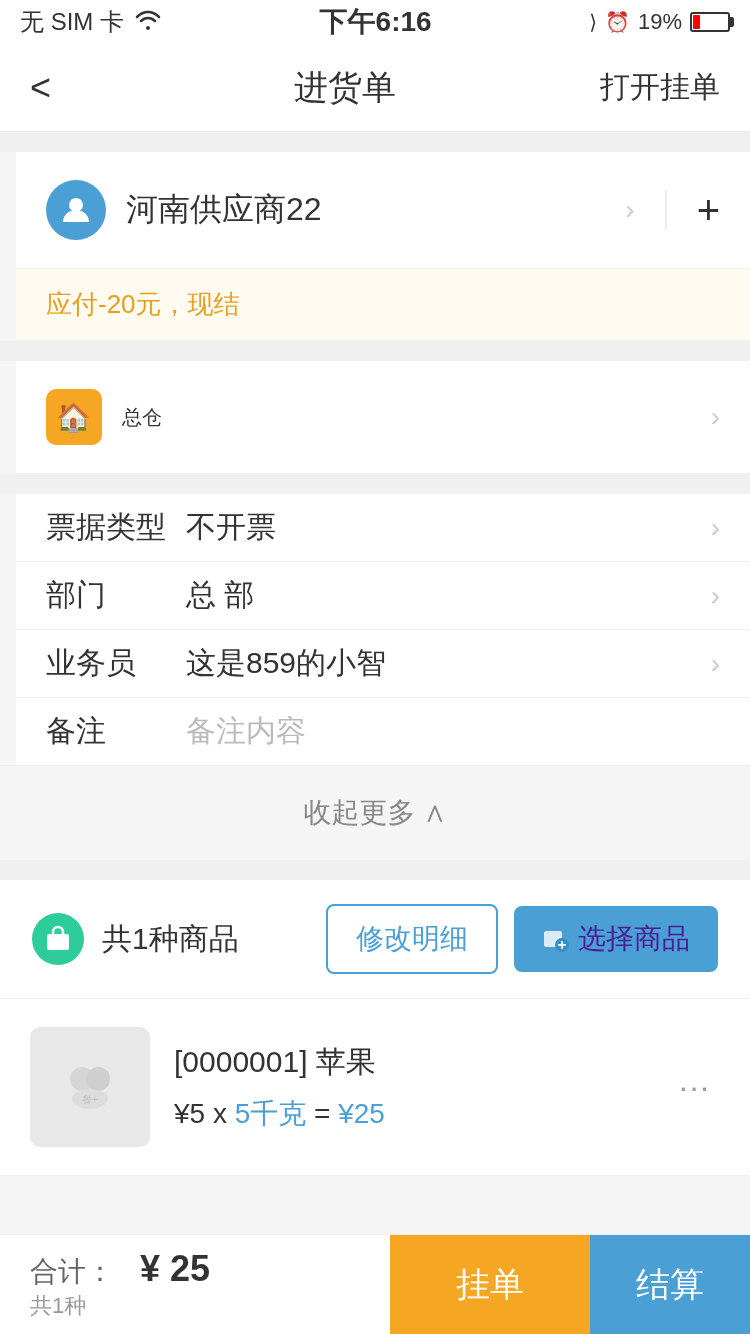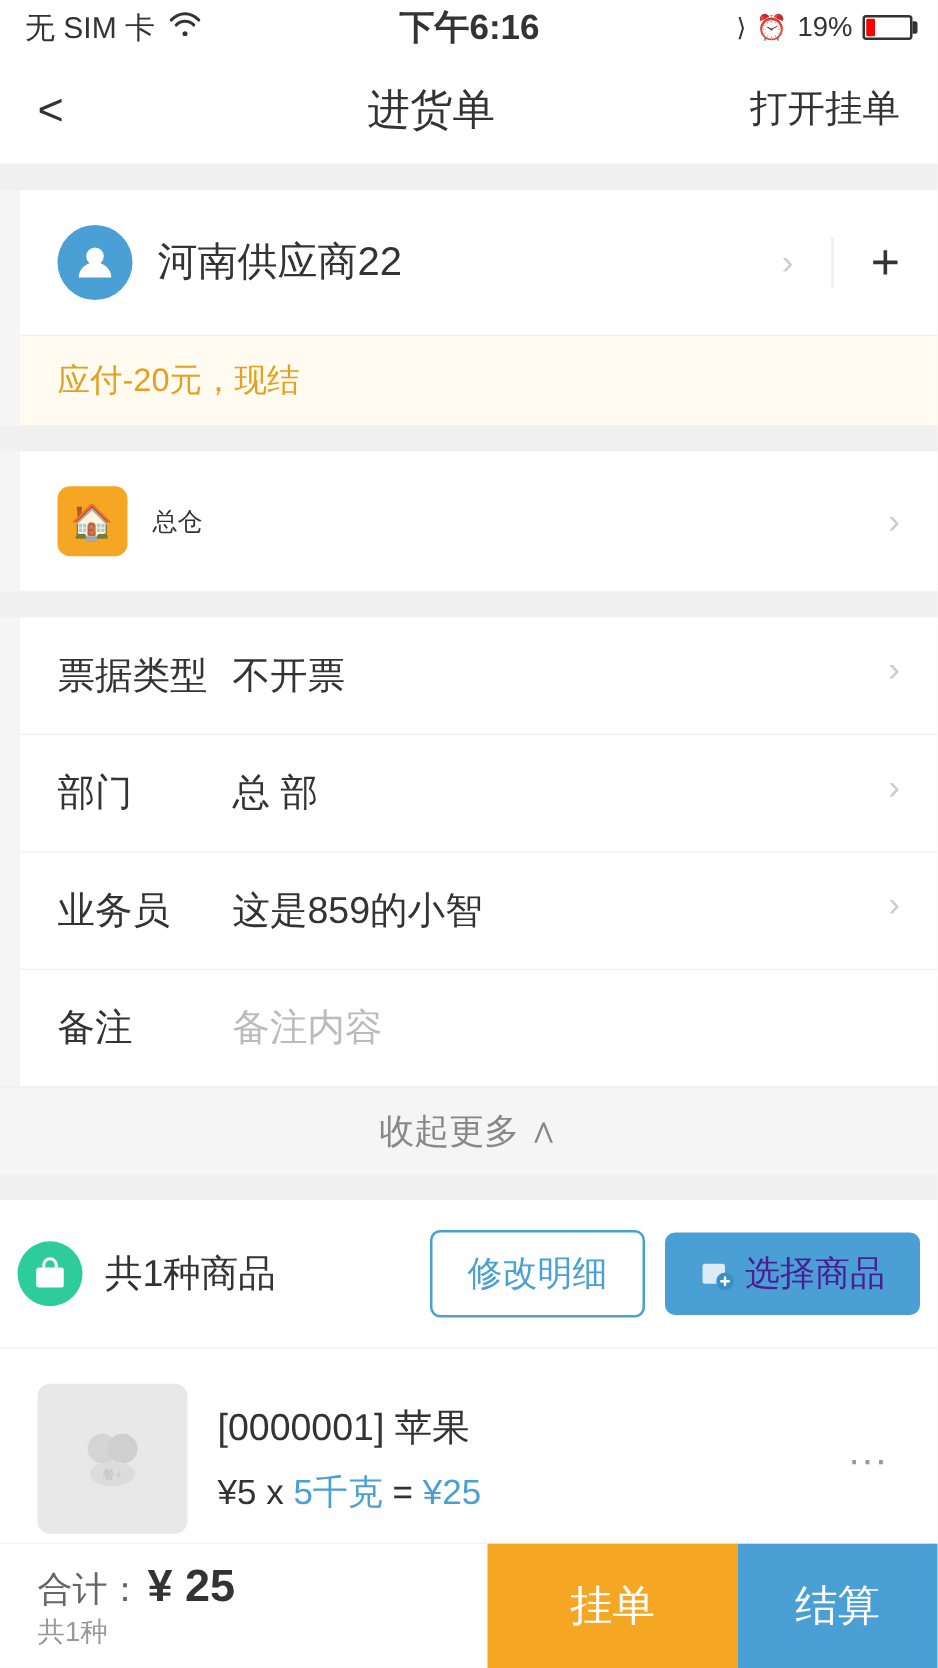--- a/index.html
+++ b/index.html
@@ -160,22 +160,22 @@
       background: #fffbf0;
       padding: 18px 30px;
       font-size: 26px;
       color: #e6a020;
       border-bottom: 1px solid #f0f0f0;
     }
 
     
     .form-row {
       display: flex;
-      align-items: flex-start;
-      padding: 26px 30px;
+      align-items: center;
+      padding: 13px 30px;
       background: #fff;
       border-bottom: 1px solid #f0f0f0;
       cursor: pointer;
     }
     .form-row:last-child {
       border-bottom: none;
     }
     .form-label {
       font-size: 30px;
       color: #333;
@@ -223,33 +223,33 @@
     .warehouse-name {
       flex: 1;
       font-size: 20px;
       color: #333;
     }
 
     
     .collapse-btn {
       background: #f5f5f5;
       text-align: center;
-      padding: 16px;
+      padding: 28px;
       font-size: 28px;
       color: #888;
       cursor: pointer;
       border-top: 1px solid #eee;
     }
 
     
     .products-header {
       background: #fff;
       display: flex;
       align-items: center;
-      padding: 24px 14px;
+      padding: 24px 32px;
       border-bottom: 1px solid #f0f0f0;
     }
     .products-icon {
       width: 52px;
       height: 52px;
       border-radius: 50%;
       background: #2ecc9a;
       display: flex;
       align-items: center;
       justify-content: center;
@@ -344,21 +344,21 @@
     }
     .total-section {
       flex: 1;
       padding: 0 30px;
     }
     .total-label {
       font-size: 28px;
       color: #666;
       display: flex;
       align-items: baseline;
-      gap: 4px;
+      gap: 26px;
     }
     .total-amount {
       font-size: 36px;
       font-weight: 600;
       color: #333;
     }
     .total-count {
       font-size: 22px;
       color: #999;
     }

